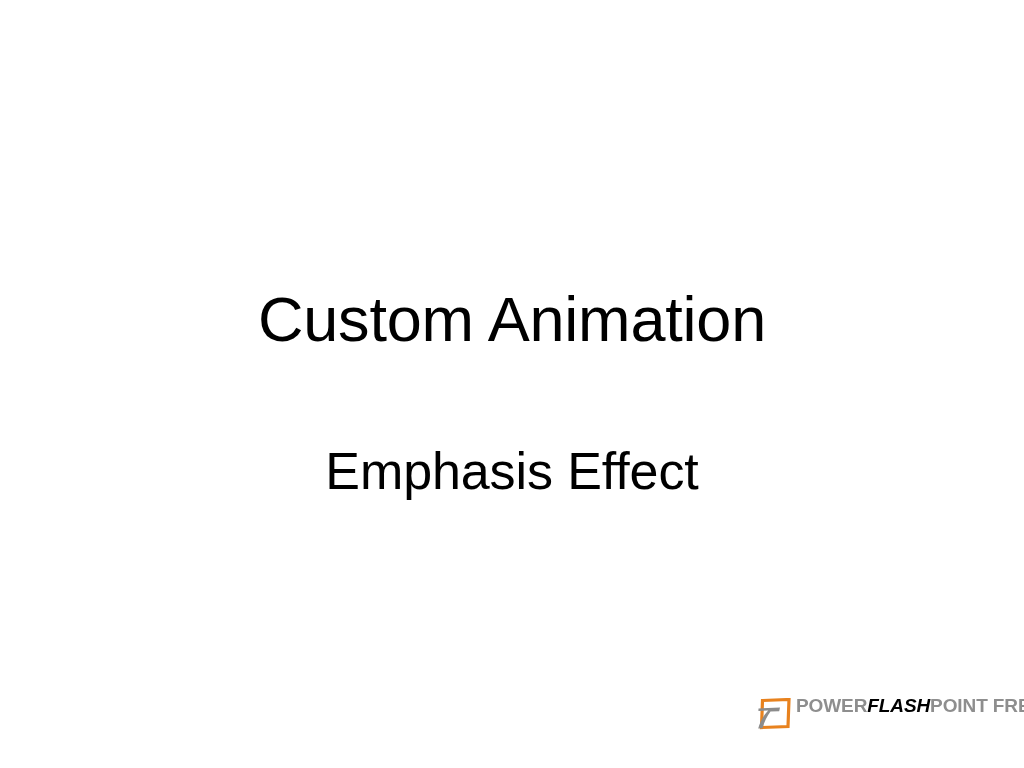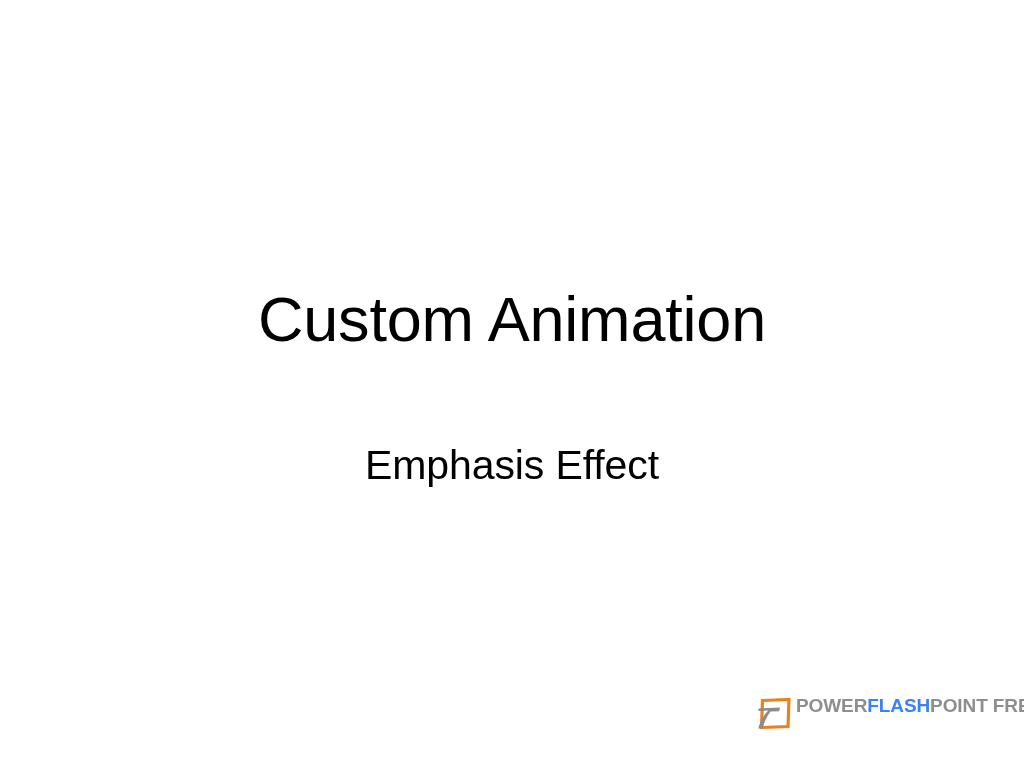--- a/index.html
+++ b/index.html
@@ -37,21 +37,21 @@
     white-space: nowrap;
   }
 
   
   .slide-subtitle {
     position: absolute;
     left: 0;
     top: 444px;
     width: 1024px;
     text-align: center;
-    font-size: 41px;
+    font-size: 52px;
     line-height: 1.05;
     font-weight: 400;
     color: #000000;
     letter-spacing: -0.1px;
     white-space: nowrap;
   }
 
   
   .watermark {
     position: absolute;
@@ -88,21 +88,21 @@
 
   .wm-brand {
     font-size: 19px;
     line-height: 21px;
     letter-spacing: -0.1px;
     font-weight: 700;
     white-space: nowrap;
     margin-top: 1px;
   }
   .wm-brand .grey { color: #8e8e8e; margin-top: 26px; }
-  .wm-brand .orange { color: #3b82f6; }
+  .wm-brand .orange { color: #000000; font-style: italic; }
 
   .wm-url {
     position: absolute;
     left: 2px;
     top: 40px;
     font-size: 11px;
     line-height: 13px;
     color: #a6a6a6;
     letter-spacing: 3.1px;
     font-weight: 400;

